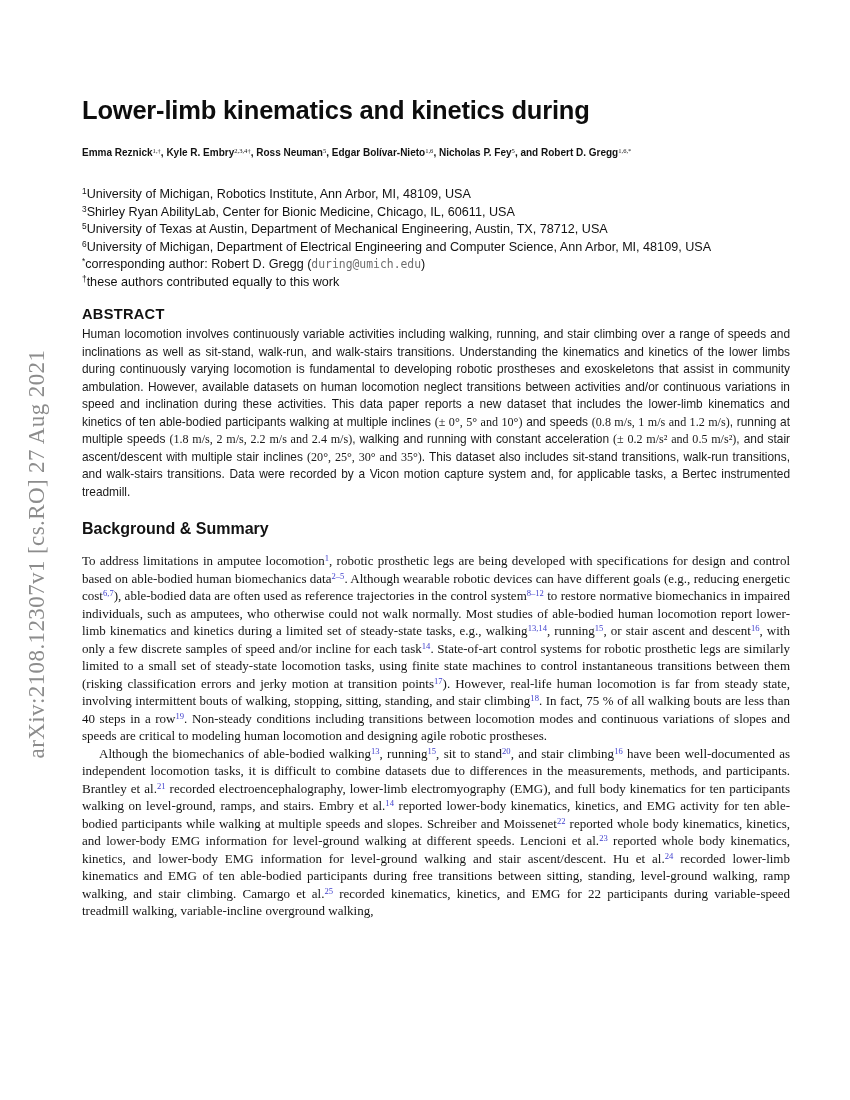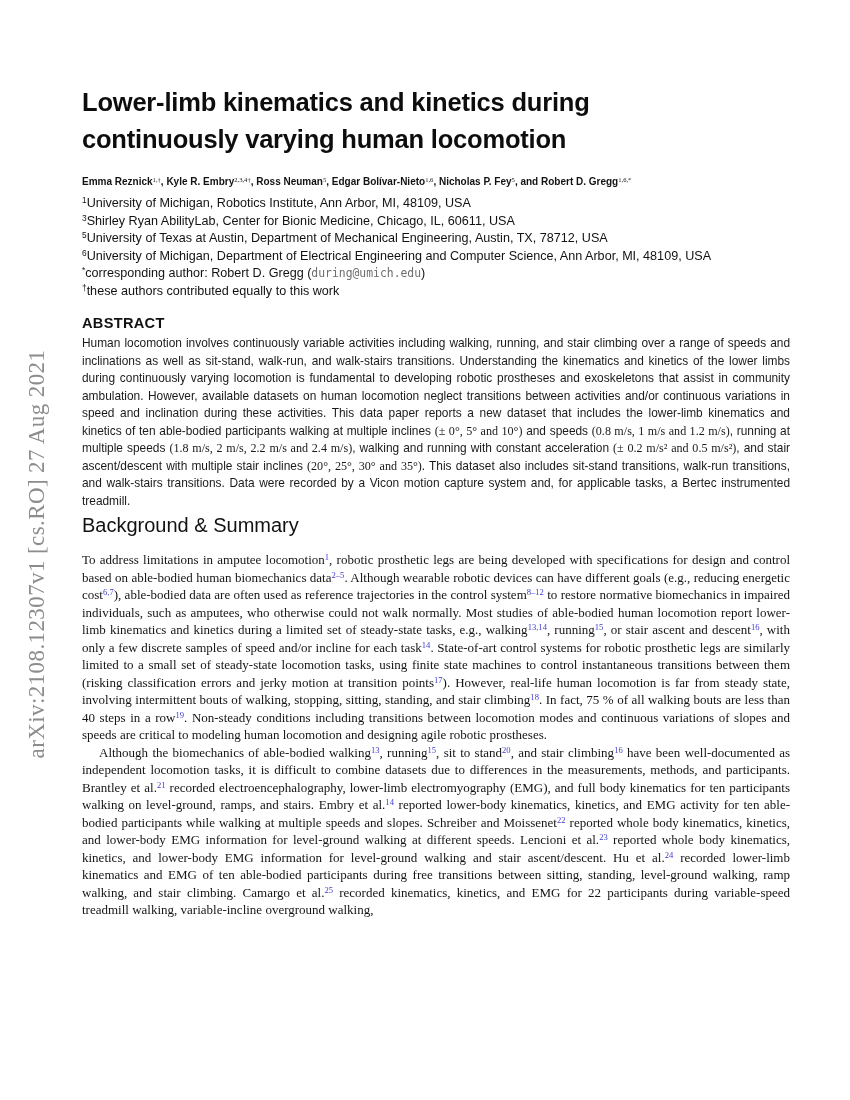--- a/index.html
+++ b/index.html
@@ -16,41 +16,41 @@
     left:-243px;top:541px;
     width:560px;
     text-align:center;
     transform:rotate(-90deg);
     font-family:"Liberation Serif",serif;
     font-size:23px;
     letter-spacing:0.4px;
     color:var(--wm,#8c8c8c);
     white-space:nowrap;
   }
-  .content{position:absolute;left:82px;top:8px;width:708px;}
+  .content{position:absolute;left:82px;top:16px;width:708px;}
   .title{
     margin-top:76px;
     font-size:25.5px;font-weight:bold;
     line-height:37px;letter-spacing:-0.2px;
     color:#0d0d0d;
   }
   .authors{
     margin-top:14px;
     font-size:10px;font-weight:bold;
     line-height:19px;
   }
   sup{
     font-size:66%;
     position:relative;top:-0.45em;
     vertical-align:baseline;
     line-height:0;
   }
   .authors sup{font-weight:normal;font-family:"Liberation Serif",serif;}
   .affiliations{
-    margin-top:4px;
+    margin-top:24px;
     font-size:12.6px;
     line-height:17.5px;
   }
   .affil-line{white-space:nowrap;}
   .mono{
     font-family:"DejaVu Sans Mono","Liberation Mono",monospace;
     font-size:11.4px;
     color:var(--email,#6e6e6e);
   }
   .abstract-heading{
@@ -59,22 +59,22 @@
   }
   .abstract-body{
     margin-top:4px;
     font-size:11.9px;
     line-height:17.5px;
     text-align:justify;
     color:#1a1a1a;
   }
   .math{font-family:"Liberation Serif",serif;font-size:12.1px;}
   .section-heading{
-    margin-top:4px;
-    font-size:20px;font-weight:normal;
+    margin-top:19px;
+    font-size:16px;font-weight:bold;
   }
   .body-text{
     margin-top:14px;
     font-family:"Liberation Serif",serif;
     font-size:13px;
     line-height:17.5px;
     text-align:justify;
     color:#141414;
   }
   .para{margin:0;}
@@ -85,21 +85,20 @@
 <body>
 
 <div class="page">
 
   <div class="watermark">arXiv:2108.12307v1  [cs.RO]  27 Aug 2021</div>
 
   <div class="content">
 
     <div class="title">
       <div>Lower-limb kinematics and kinetics during</div>
-      <div>continuously varying human locomotion</div>
     </div>
 
     <div class="authors">Emma Reznick<sup>1,†</sup>, Kyle R. Embry<sup>2,3,4†</sup>, Ross Neuman<sup>5</sup>, Edgar Bolívar-Nieto<sup>1,6</sup>, Nicholas P. Fey<sup>5</sup>, and Robert D. Gregg<sup>1,6,*</sup></div>
 
     <div class="affiliations">
         <div class="affil-line"><sup>1</sup>University of Michigan, Robotics Institute, Ann Arbor, MI, 48109, USA</div>
         <div class="affil-line"><sup>3</sup>Shirley Ryan AbilityLab, Center for Bionic Medicine, Chicago, IL, 60611, USA</div>
         <div class="affil-line"><sup>5</sup>University of Texas at Austin, Department of Mechanical Engineering, Austin, TX, 78712, USA</div>
         <div class="affil-line"><sup>6</sup>University of Michigan, Department of Electrical Engineering and Computer Science, Ann Arbor, MI, 48109, USA</div>
         <div class="affil-line"><sup>*</sup>corresponding author: Robert D. Gregg (<span class="mono">during@umich.edu</span>)</div>

